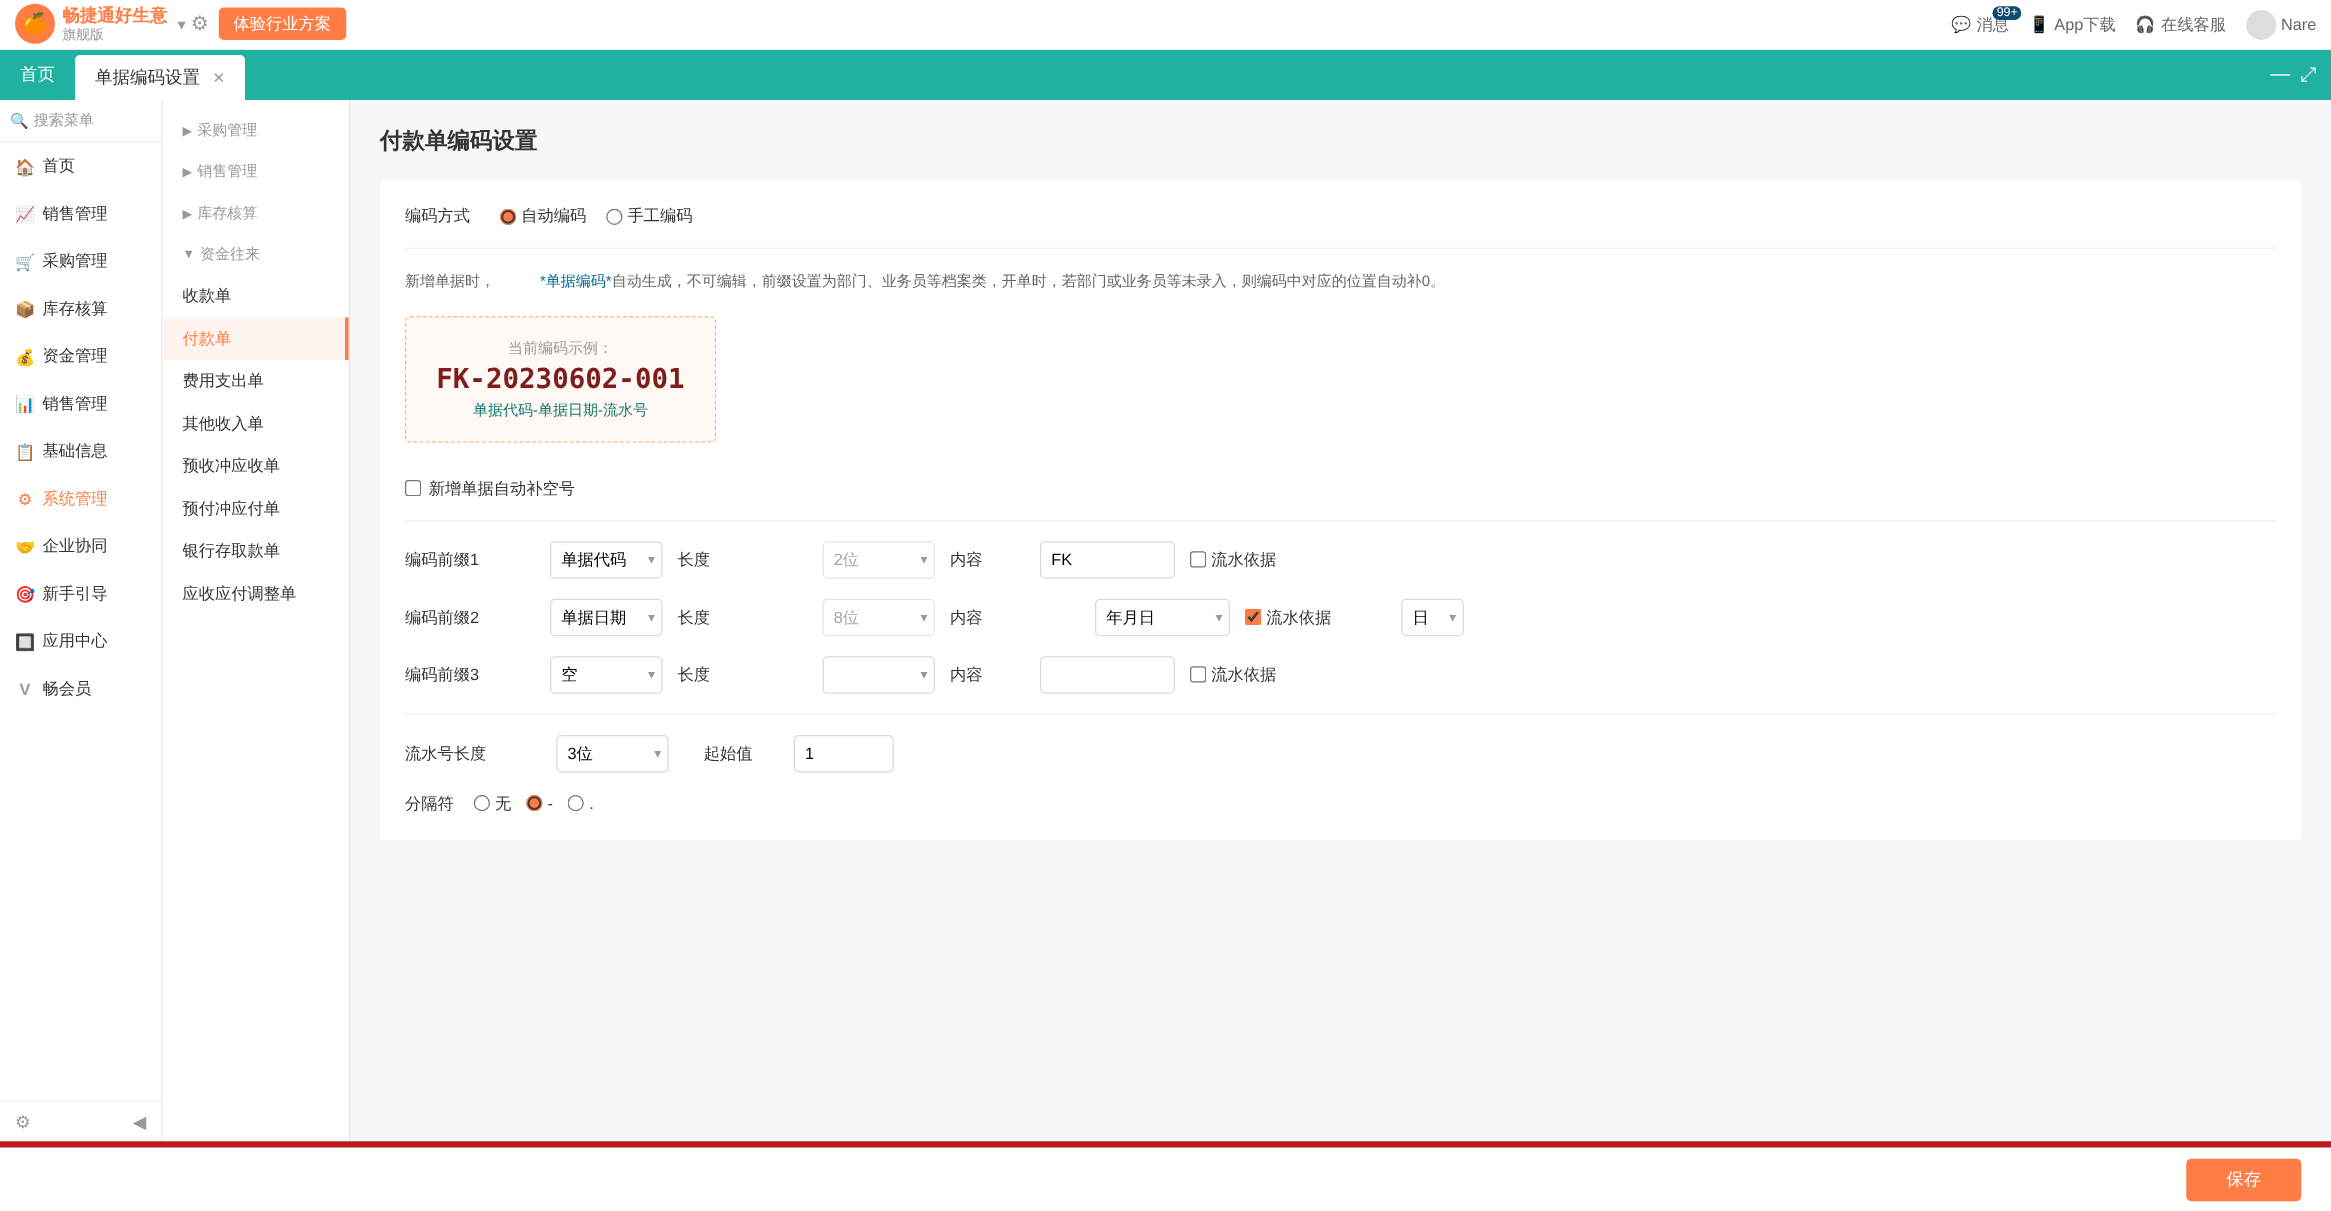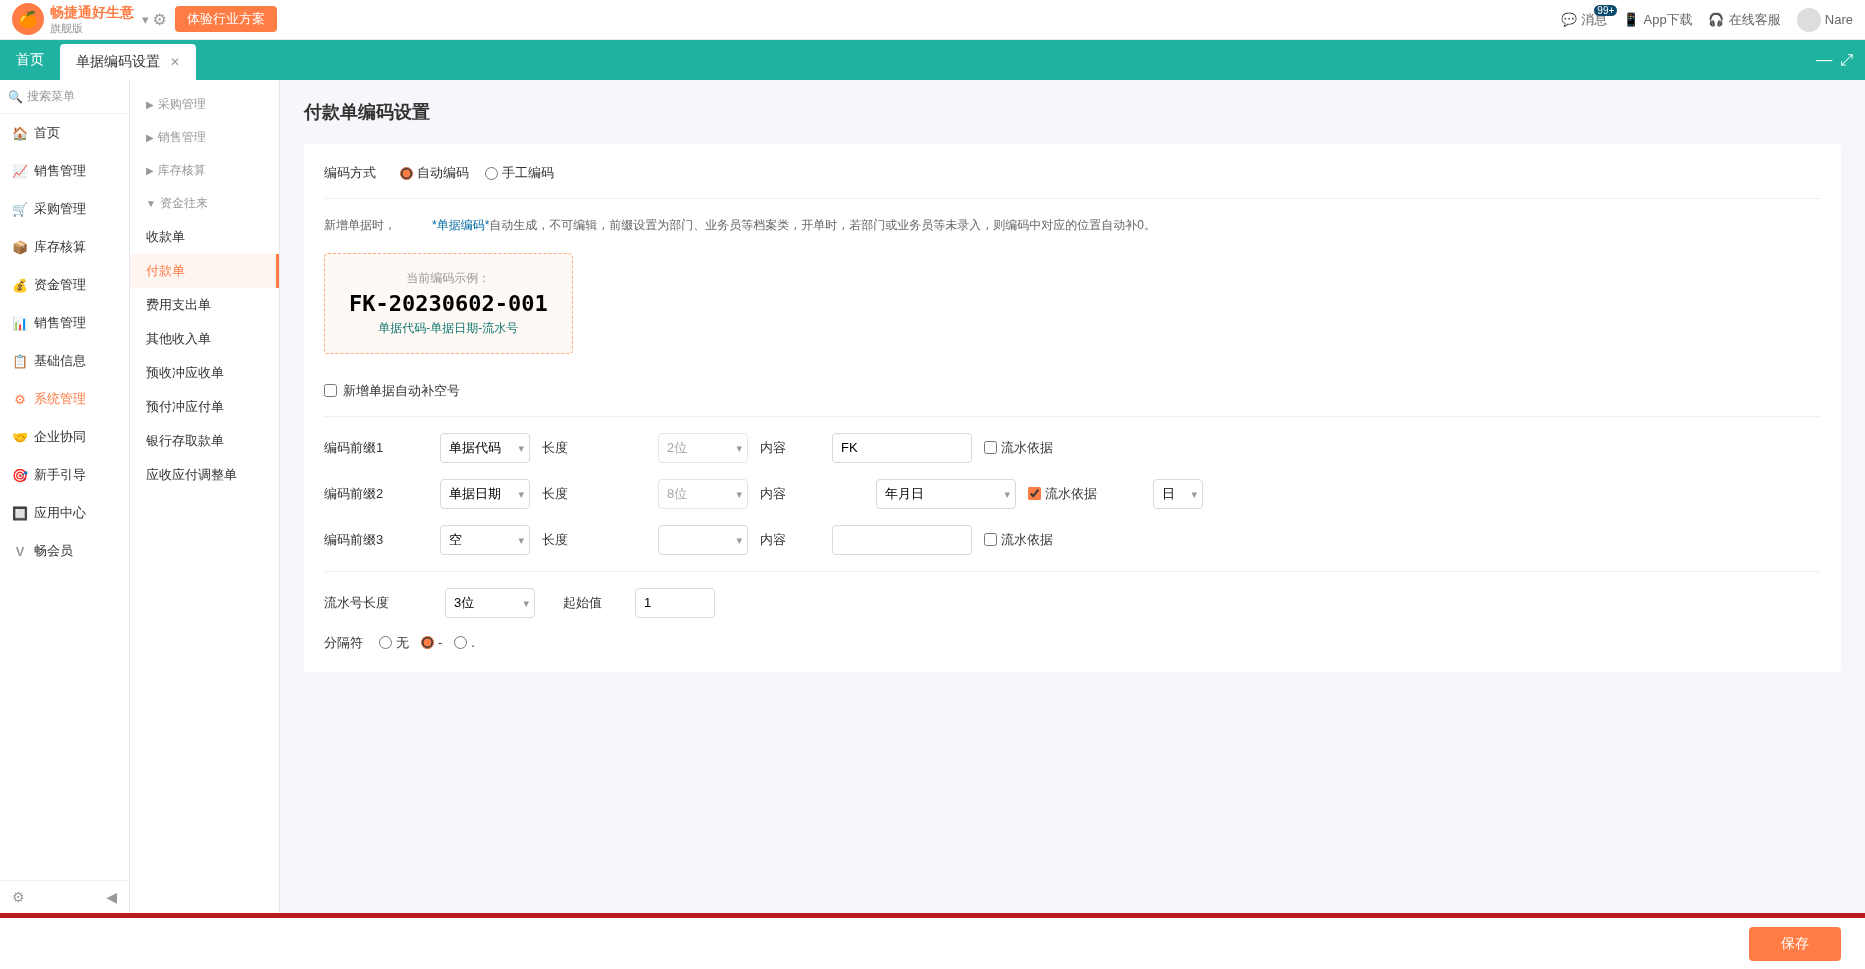--- a/index.html
+++ b/index.html
@@ -60,35 +60,35 @@
     .encoding-method { display: flex; align-items: center; gap: 16px; padding-bottom: 16px; border-bottom: 1px solid #f0f0f0; margin-bottom: 16px; }
     .encoding-label { font-size: 13px; color: #333; margin-right: 8px; }
     .radio-item { display: flex; align-items: center; gap: 4px; cursor: pointer; }
     .radio-item input[type=radio] { accent-color: #ff7d45; }
 
     .notice-text { font-size: 12px; color: #666; margin-bottom: 16px; line-height: 1.8; }
     .notice-text span { color: #0369a1; margin-left: 36px; }
 
     
     .example-box { border: 1.5px dashed #ffaa80; background: #fff9f5; border-radius: 4px; padding: 16px 24px; display: inline-block; margin-bottom: 16px; text-align: center; min-width: 240px; }
-    .example-box .example-code { font-size: 22px; font-weight: bold; color: #000000; font-family: monospace; }
+    .example-box .example-code { font-size: 22px; font-weight: bold; color: #7f1d1d; font-family: monospace; }
     .example-box .example-sub { font-size: 12px; color: #0f766e; margin-top: 4px; }
 
     
     .checkbox-row { display: flex; align-items: center; gap: 6px; margin-bottom: 16px; font-size: 13px; color: #333; }
     .checkbox-row input[type=checkbox] { accent-color: #ff7d45; }
 
     
     .form-row { display: flex; align-items: center; gap: 12px; margin-bottom: 16px; flex-wrap: wrap; }
     .form-label { font-size: 13px; color: #333; white-space: nowrap; min-width: 60px; }
     .form-select { height: 30px; border: 1px solid #d9d9d9; border-radius: 4px; padding: 0 8px; font-size: 13px; background: #fff; min-width: 90px; cursor: pointer; appearance: none; padding-right: 20px; position: relative; }
     .select-wrapper { position: relative; display: inline-block; margin-left: 44px; }
     .select-wrapper::after { content: '▾'; position: absolute; right: 6px; top: 50%; transform: translateY(-50%); color: #999; font-size: 11px; pointer-events: none; }
     .form-input { height: 30px; border: 1px solid #d9d9d9; border-radius: 4px; padding: 0 8px; font-size: 13px; width: 80px; }
-    .form-input-wide { width: 140px; }
+    .form-input-wide { width: 108px; }
     .form-checkbox { display: flex; align-items: center; gap: 4px; font-size: 13px; color: #333; }
     .form-checkbox input[type=checkbox] { accent-color: #ff7d45; }
 
     .divider-row { height: 1px; background: #f0f0f0; margin: 8px 0 16px 0; }
 
     
     .sep-row { display: flex; align-items: center; gap: 16px; margin-top: 8px; }
     .sep-label { font-size: 13px; color: #333; }
     .sep-options { display: flex; gap: 12px; align-items: center; }
     .sep-option { display: flex; align-items: center; gap: 4px; cursor: pointer; font-size: 13px; }

